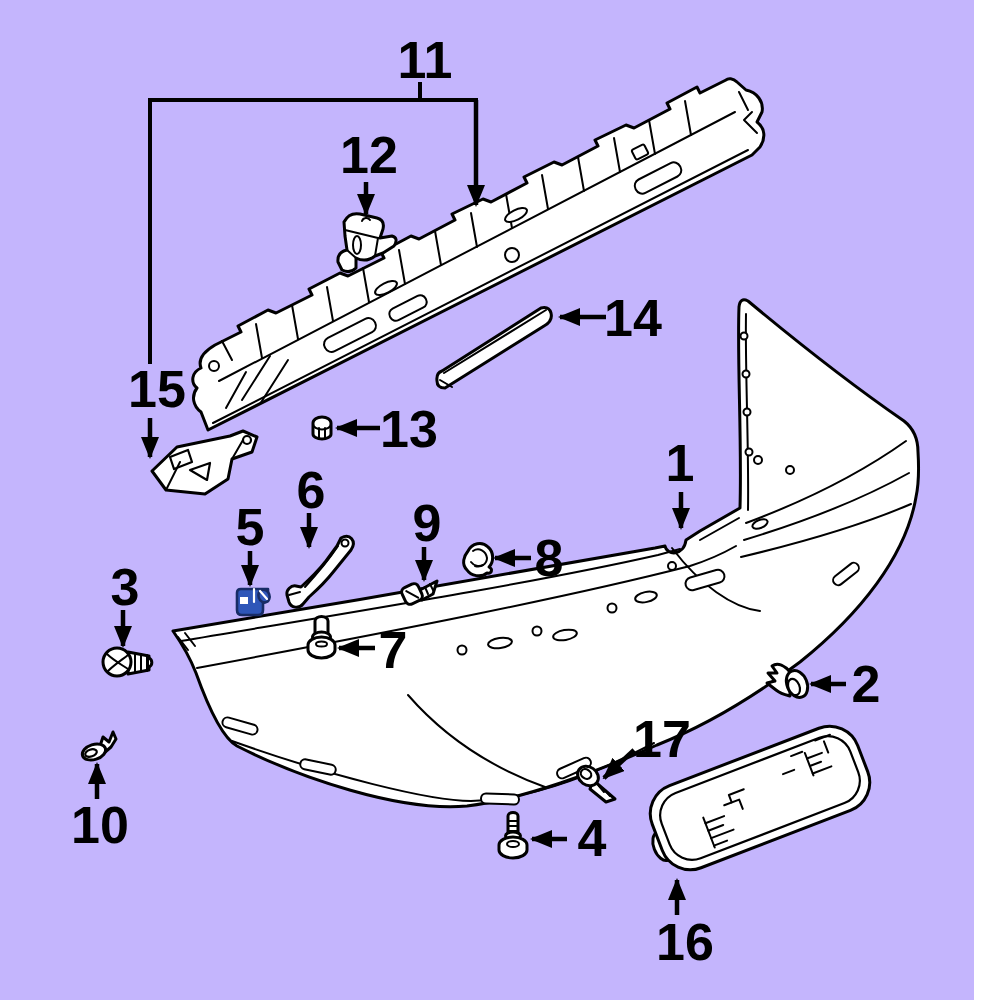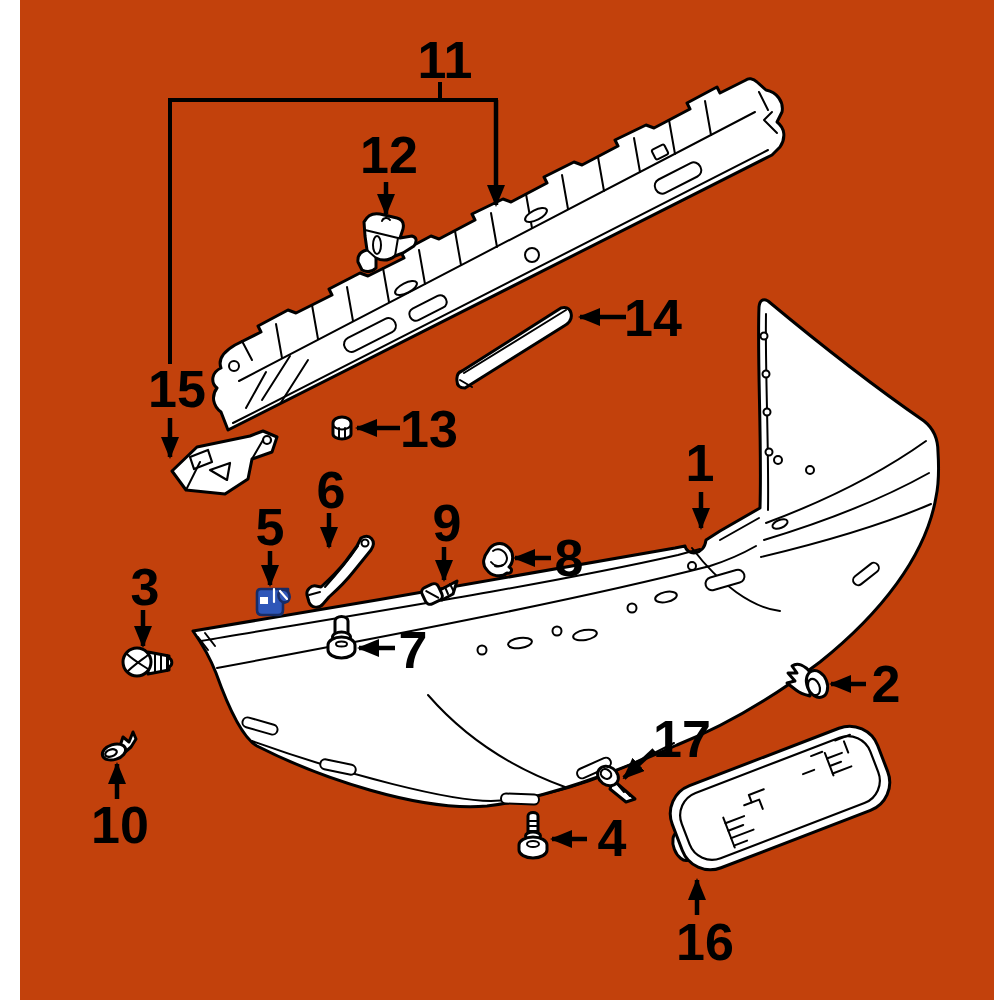--- a/index.html
+++ b/index.html
@@ -1,16 +1,16 @@
 <!DOCTYPE html>
 <html><head>
 <meta charset="utf-8">
 <style>
   html,body { margin:0; padding:0; background:#ffffff; }
-  .stage { width:974px; height:1000px; background:#c2410c; position:relative; overflow:hidden;margin-left:20px; }
+  .stage { width:974px; height:1000px; background:#c4b5fd; position:relative; overflow:hidden; }
   svg { display:block; }
   .lnw { fill:#fff; stroke:#000; stroke-width:3;   stroke-linecap:round; stroke-linejoin:round; }
   .lt  { fill:none; stroke:#000; stroke-width:2;   stroke-linecap:round; stroke-linejoin:round; }
   .ltw { fill:#fff; stroke:#000; stroke-width:2.2; stroke-linecap:round; stroke-linejoin:round; }
   .leader { fill:none; stroke:#000; stroke-width:4.5; stroke-linecap:butt; }
   .bracket { fill:none; stroke:#000; stroke-width:4; stroke-linecap:square; }
   .lbl { font-family:"Liberation Sans", sans-serif; font-weight:700; font-size:52px; fill:#000; text-anchor:middle; }
   .hl  { stroke:#182c66; stroke-width:2.6; stroke-linejoin:round; }
   .hlw { stroke:#ffffff; stroke-width:2.2; stroke-linecap:round; fill:none; }
 </style>

